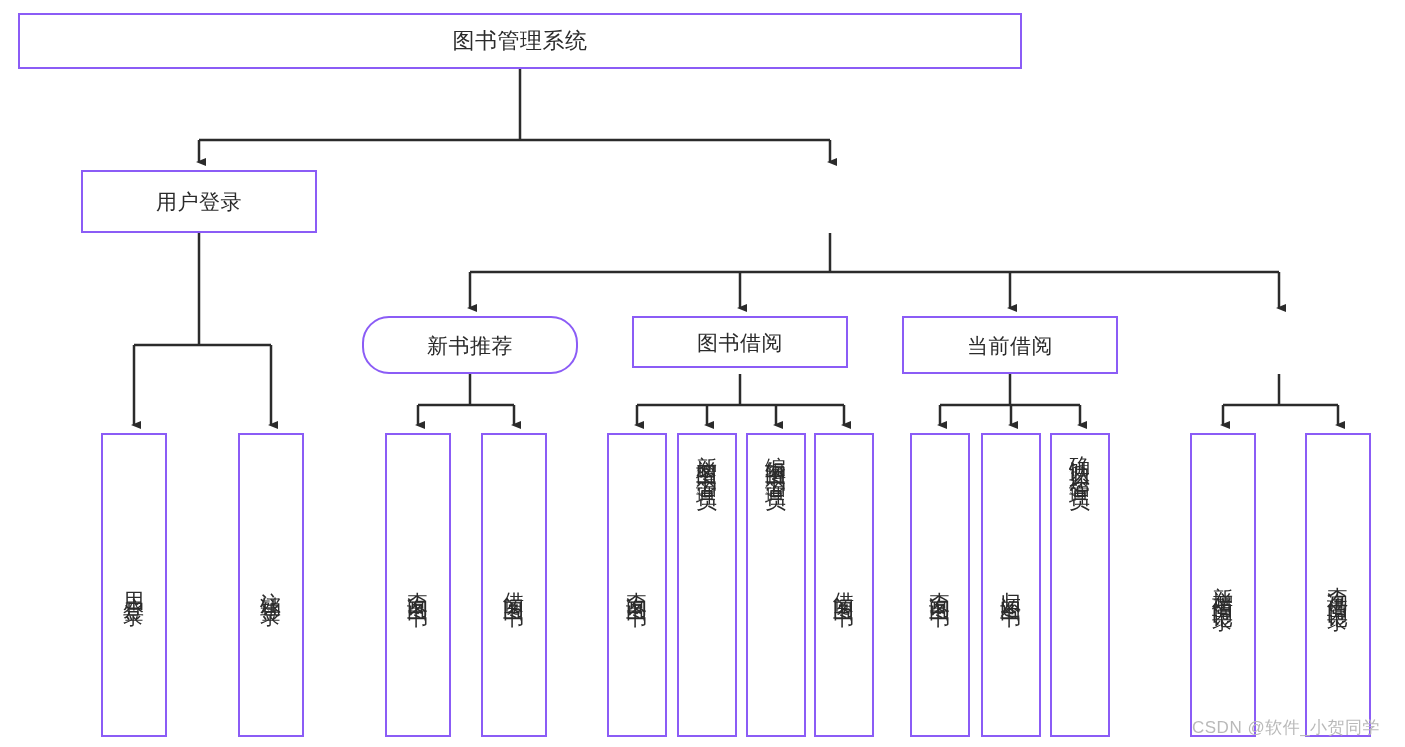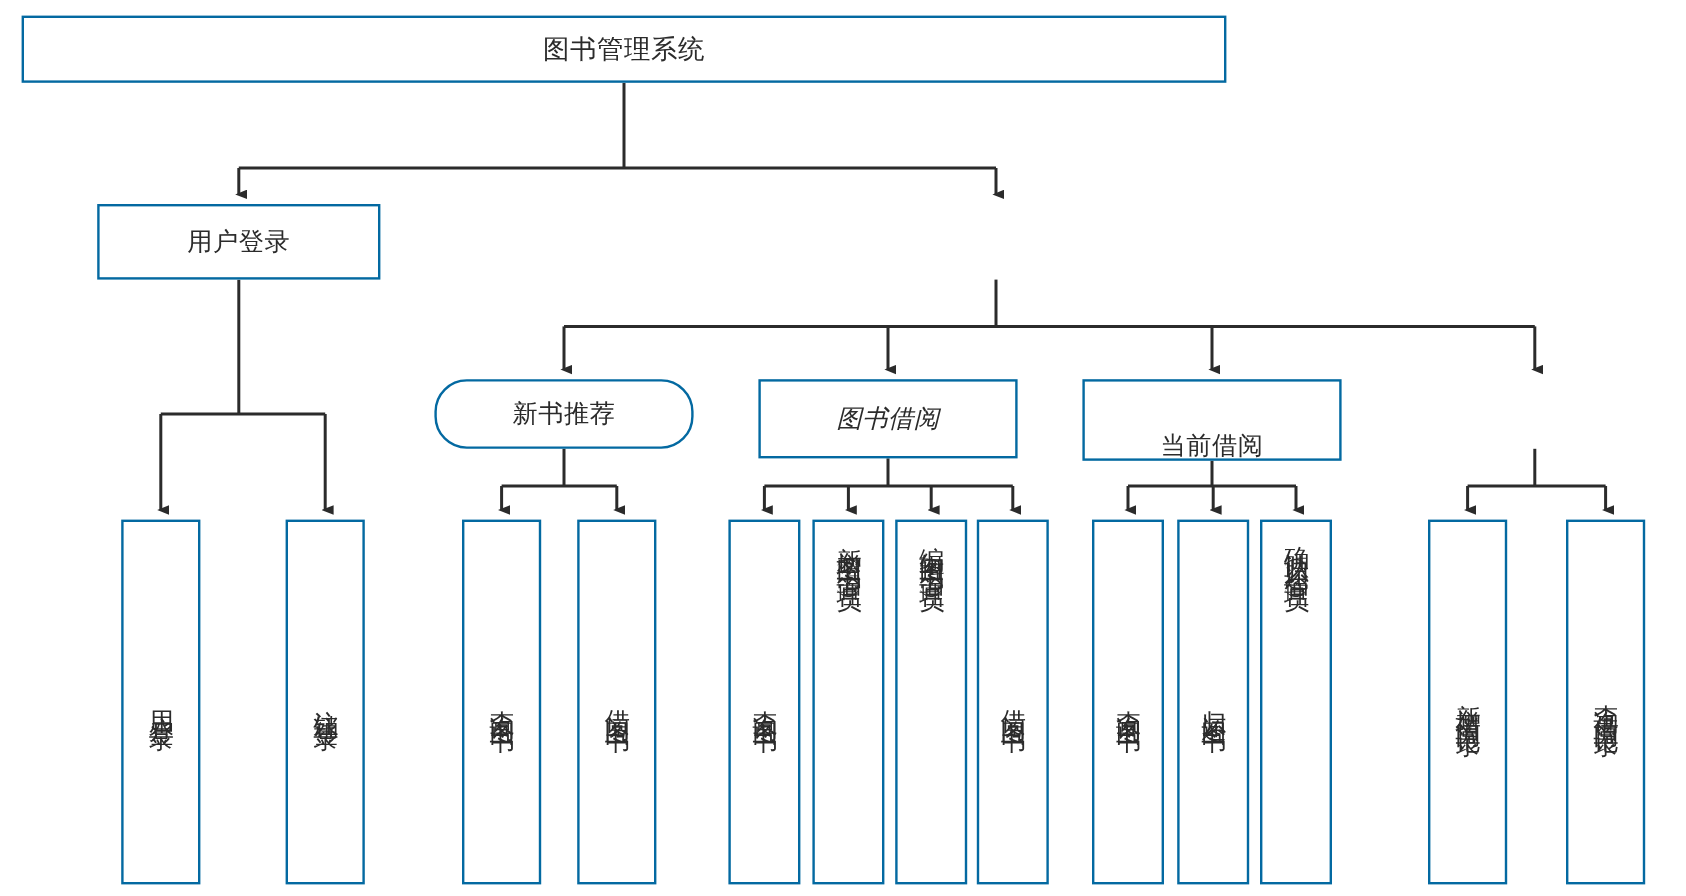--- a/index.html
+++ b/index.html
@@ -22,21 +22,21 @@
     left: 0;
     top: 0;
     width: 1405px;
     height: 747px;
     pointer-events: none;
   }
   .node {
     position: absolute;
     box-sizing: border-box;
     background: #ffffff;
-    border: 2px solid #0369a1;
+    border: 2px solid #8b5cf6;
     display: flex;
     align-items: center;
     justify-content: center;
     color: #2b2b2b;
   }
   .node .label {
     color: #2b2b2b;
     line-height: 1.0;
     text-align: center;
     white-space: nowrap;
@@ -135,24 +135,24 @@
     <span class="label">图书管理系统</span>
   </div>
 
   <div class="node h" style="left:81px; top:170px; width:236px; height:63px;">
     <span class="label">用户登录</span>
   </div>
 
   <div class="node h" style="left:362px; top:316px; width:216px; height:58px;border-radius:27px;">
     <span class="label">新书推荐</span>
   </div>
-  <div class="node h" style="left:632px; top:316px; width:216px; height:66px;font-style:italic;">
+  <div class="node h" style="left:632px; top:316px; width:216px; height:52px;">
     <span class="label">图书借阅</span>
   </div>
-  <div class="node h" style="left:902px; top:316px; width:216px; height:68px;align-items:flex-end;">
+  <div class="node h" style="left:902px; top:316px; width:216px; height:58px;">
     <span class="label">当前借阅</span>
   </div>
 
   <div class="node v short" style="left:101px; top:433px; width:66px; height:304px;">
     <span class="label">用户登录</span>
   </div>
   <div class="node v short" style="left:238px; top:433px; width:66px; height:304px;">
     <span class="label">注销登录</span>
   </div>
 
@@ -186,14 +186,15 @@
     <span class="label">确认归还（管理员）</span>
   </div>
 
   <div class="node v short" style="left:1190px; top:433px; width:66px; height:304px;">
     <span class="label">新增借阅记录</span>
   </div>
   <div class="node v short" style="left:1305px; top:433px; width:66px; height:304px;">
     <span class="label">查询借阅记录</span>
   </div>
 
+  <div class="watermark" style="left:1192px; top:716px;">CSDN @软件_小贺同学</div>
 
 </div>
 
 </body></html>

